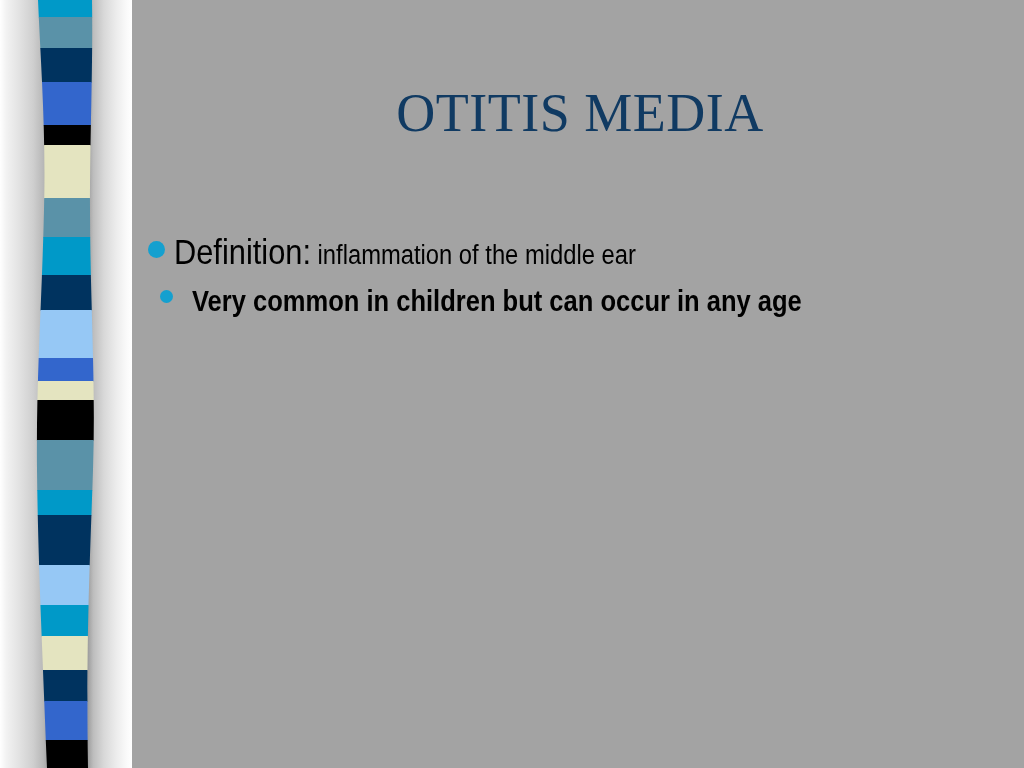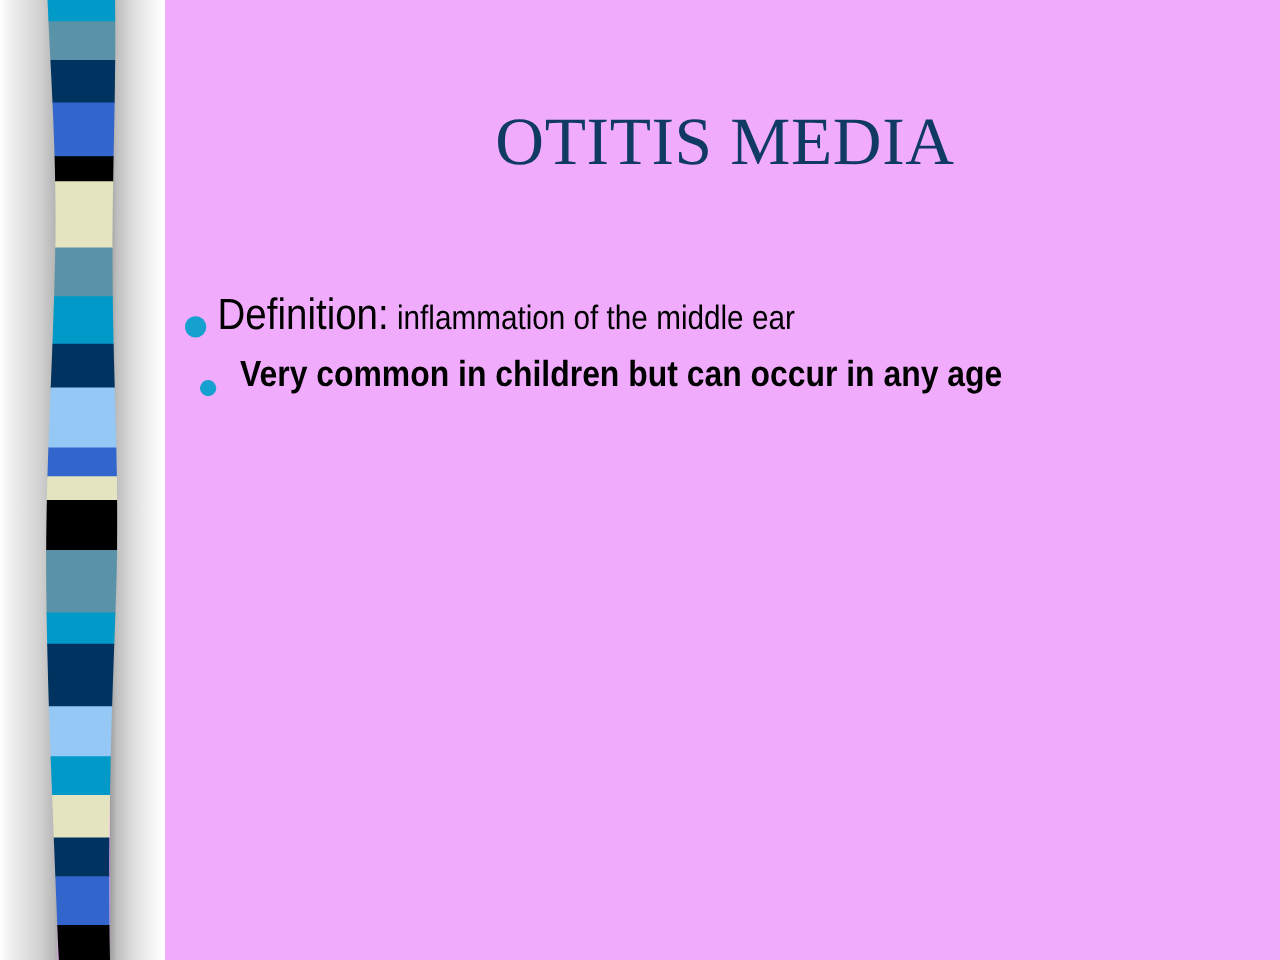--- a/index.html
+++ b/index.html
@@ -89,21 +89,21 @@
   
   #body {
     position: absolute;
     left: 148px;
     top: 232px;
     width: 840px;
   }
 
   .bullet-row {
     display: flex;
-    align-items: flex-end;
+    align-items: center;
     color: #000000;
   }
   .bullet-row.lvl1 { margin-bottom: 4px; }
   .bullet-row.lvl2 { margin-left: 12px; font-weight: bold; }
 
   .bullet-mark {
     flex: 0 0 auto;
     display: inline-block;
     border-radius: 50%;
     background: #15A0CF;
@@ -139,21 +139,21 @@
     line-height: 40px;
   }
   .line2-run {
     font-size: 29px;
     line-height: 44px;
   }
 </style>
 </head>
 <body>
 
-<div id="slide" style="background: #f0abfc;">
+<div id="slide" style="background: #a3a3a3;">
 
   <div id="ribbon-area">
     <div class="shadow-left"></div>
     <div class="shadow-right"></div>
     <svg id="ribbon-svg" width="132" height="768" viewBox="0 0 132 768">
       <defs>
         <clipPath id="ribbonClip">
           <path d="M 38 0
                    C 41 70, 46 130, 44 210
                    C 42 300, 36 380, 37 470

